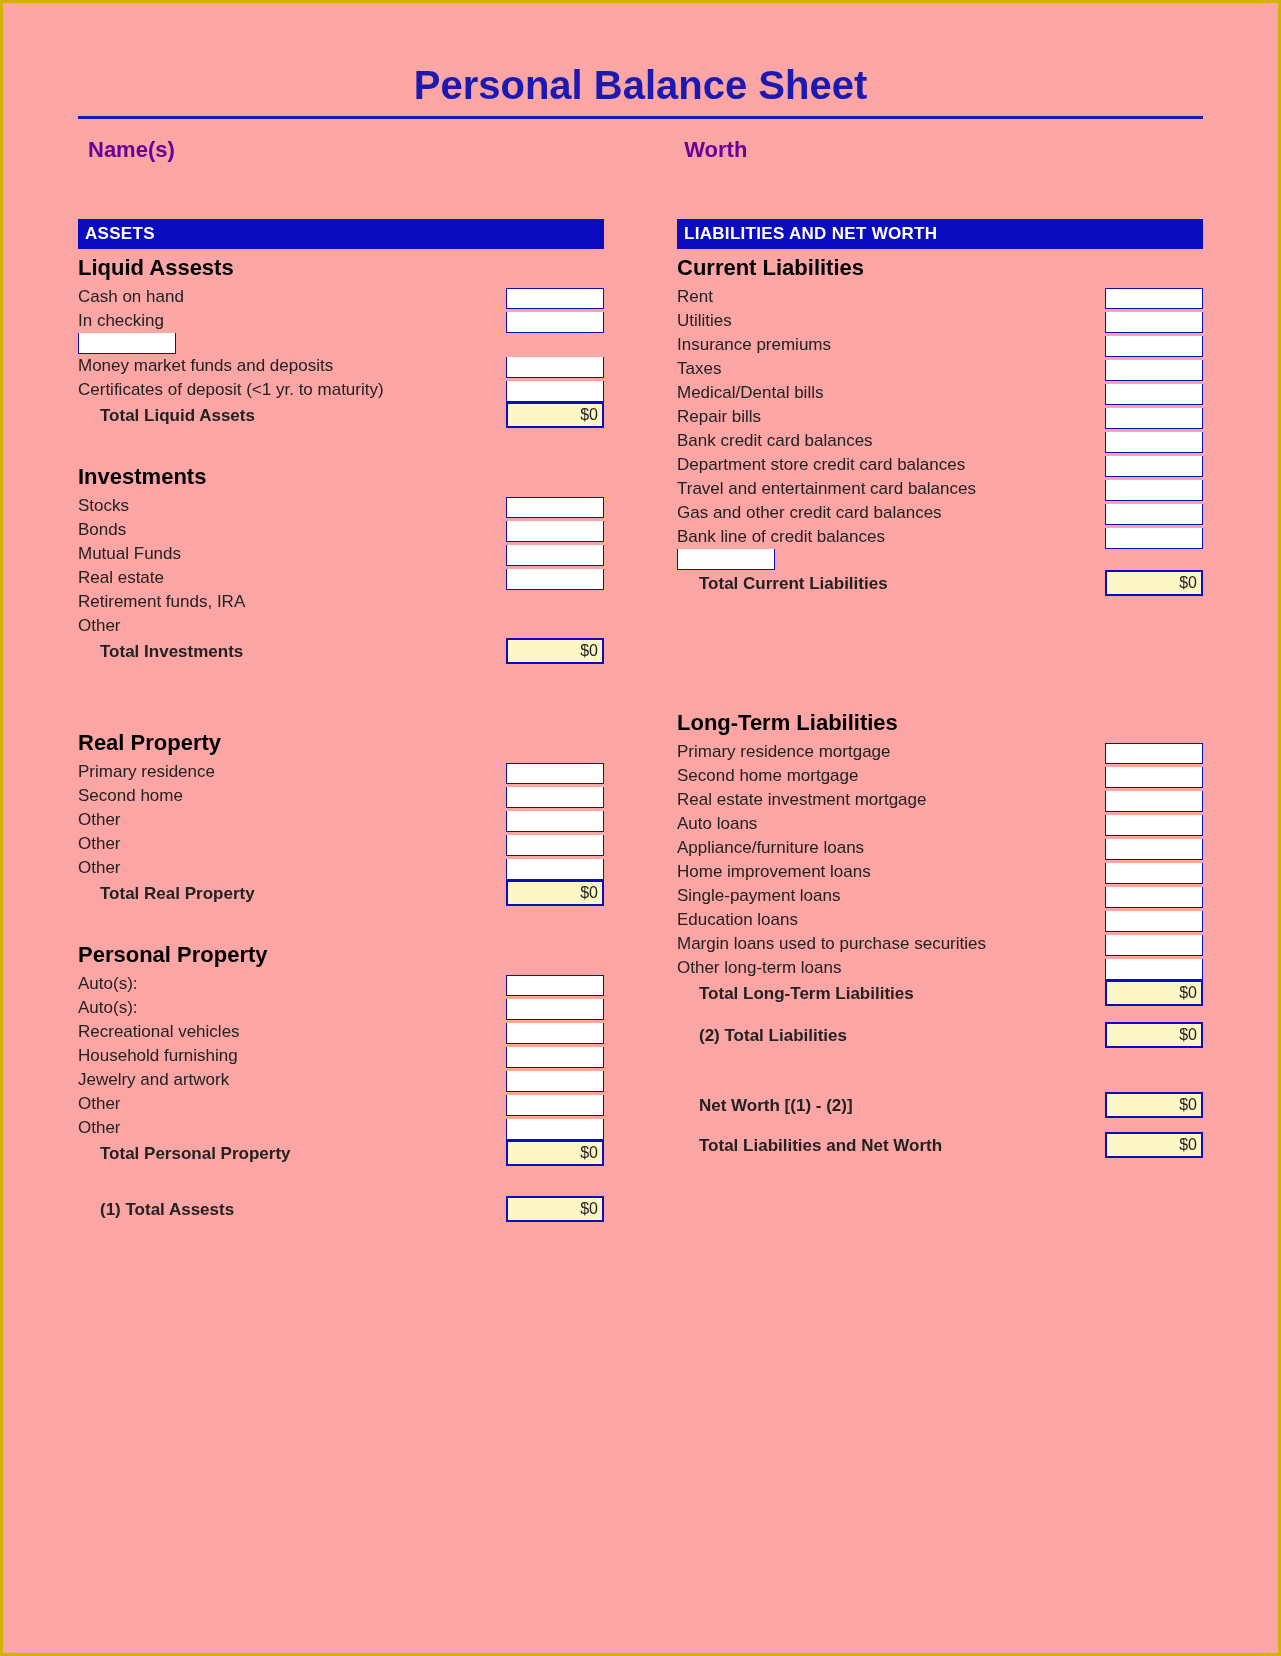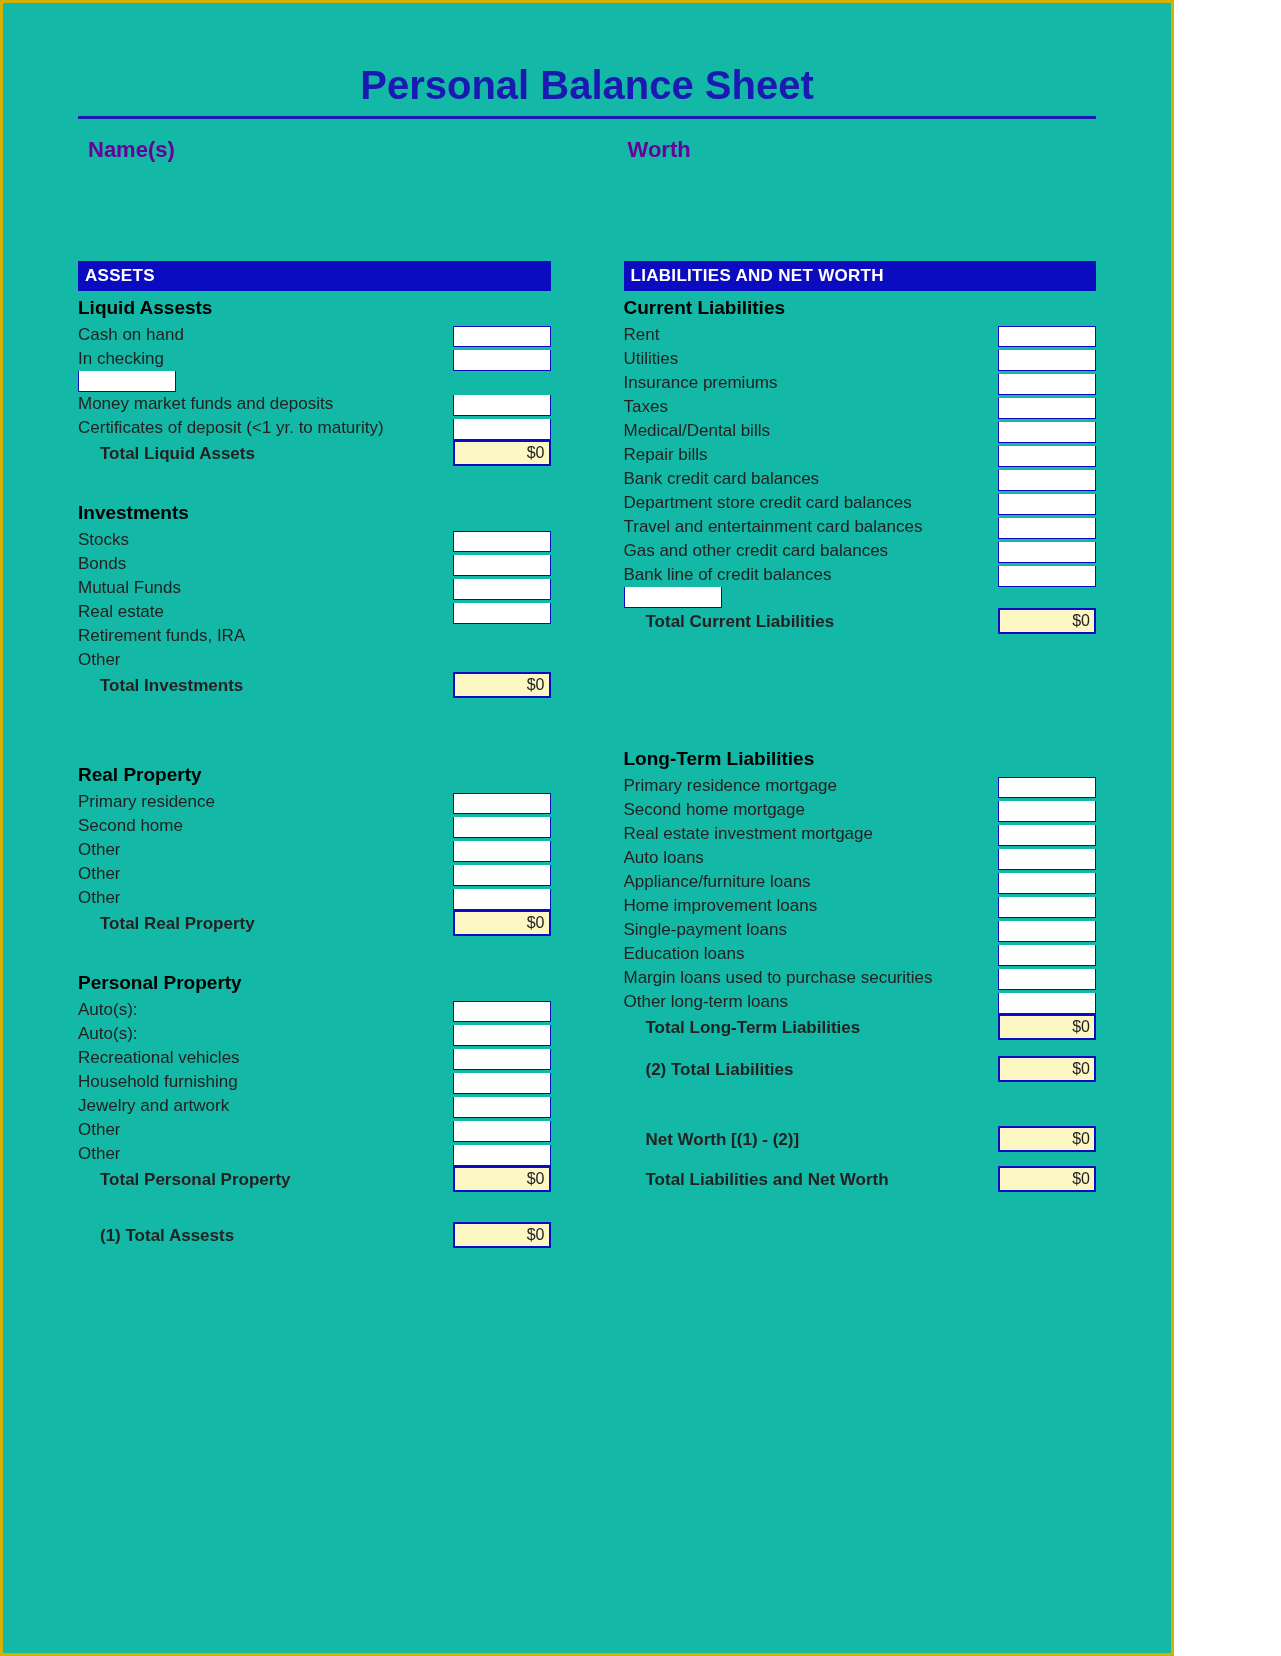--- a/index.html
+++ b/index.html
@@ -1,39 +1,39 @@
 <!DOCTYPE html>
 <html><head>
 <meta charset="utf-8">
 <style>
   html,body{margin:0;padding:0;background:#fff;}
   body{font-family:Arial,Helvetica,sans-serif;color:#000;}
   .page{
-    width:1174px;height:1656px;box-sizing:border-box;
-    border:3px solid #d2b200;position:relative;background:#14b8a6;
+    width:1281px;height:1656px;box-sizing:border-box;
+    border:3px solid #d2b200;position:relative;background:#fca5a5;
     padding:30px 40px;
   }
   .page-inner{margin:0 35px;}
   .title{
     color:#1a1ab3;font-weight:bold;font-size:40px;text-align:center;
     margin:30px 0 8px 0;
   }
   .title-rule{height:0;border:0;border-top:3px solid #1a1ab3;margin:0 0 18px 0;}
   .names-row{display:flex;font-size:22px;font-weight:bold;color:#6a009a;}
   .names-row .left{flex:0 0 53%;padding-left:10px;}
   .names-row .right{flex:1;}
-  .columns{display:flex;gap:73px;margin-top:98px;}
+  .columns{display:flex;gap:73px;margin-top:56px;}
   .col{flex:1;}
   .band{
     background:#0b0bbf;color:#fff;font-weight:bold;font-size:17px;
     padding:4px 6px;margin-bottom:6px;border:1px solid #0b0bbf;
     box-sizing:border-box;letter-spacing:.3px;
   }
   .sec-head{
-    font-weight:bold;font-size:19px;color:#000;margin:6px 0 4px 0;
+    font-weight:bold;font-size:22px;color:#000;margin:6px 0 4px 0;
   }
   .sec-gap{height:30px;}
   .row{
     display:flex;align-items:flex-end;font-size:17px;color:#222;
     line-height:22px;
   }
   .row .lbl{
     flex:1;padding:1px 4px 1px 0;white-space:nowrap;overflow:hidden;
     text-overflow:clip;
   }

